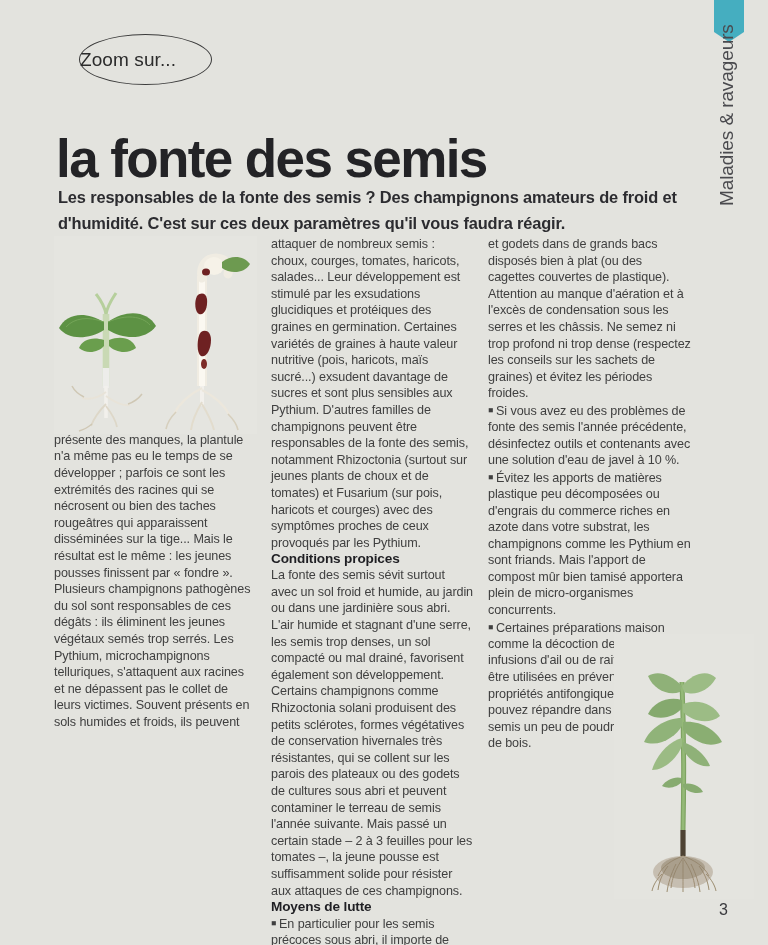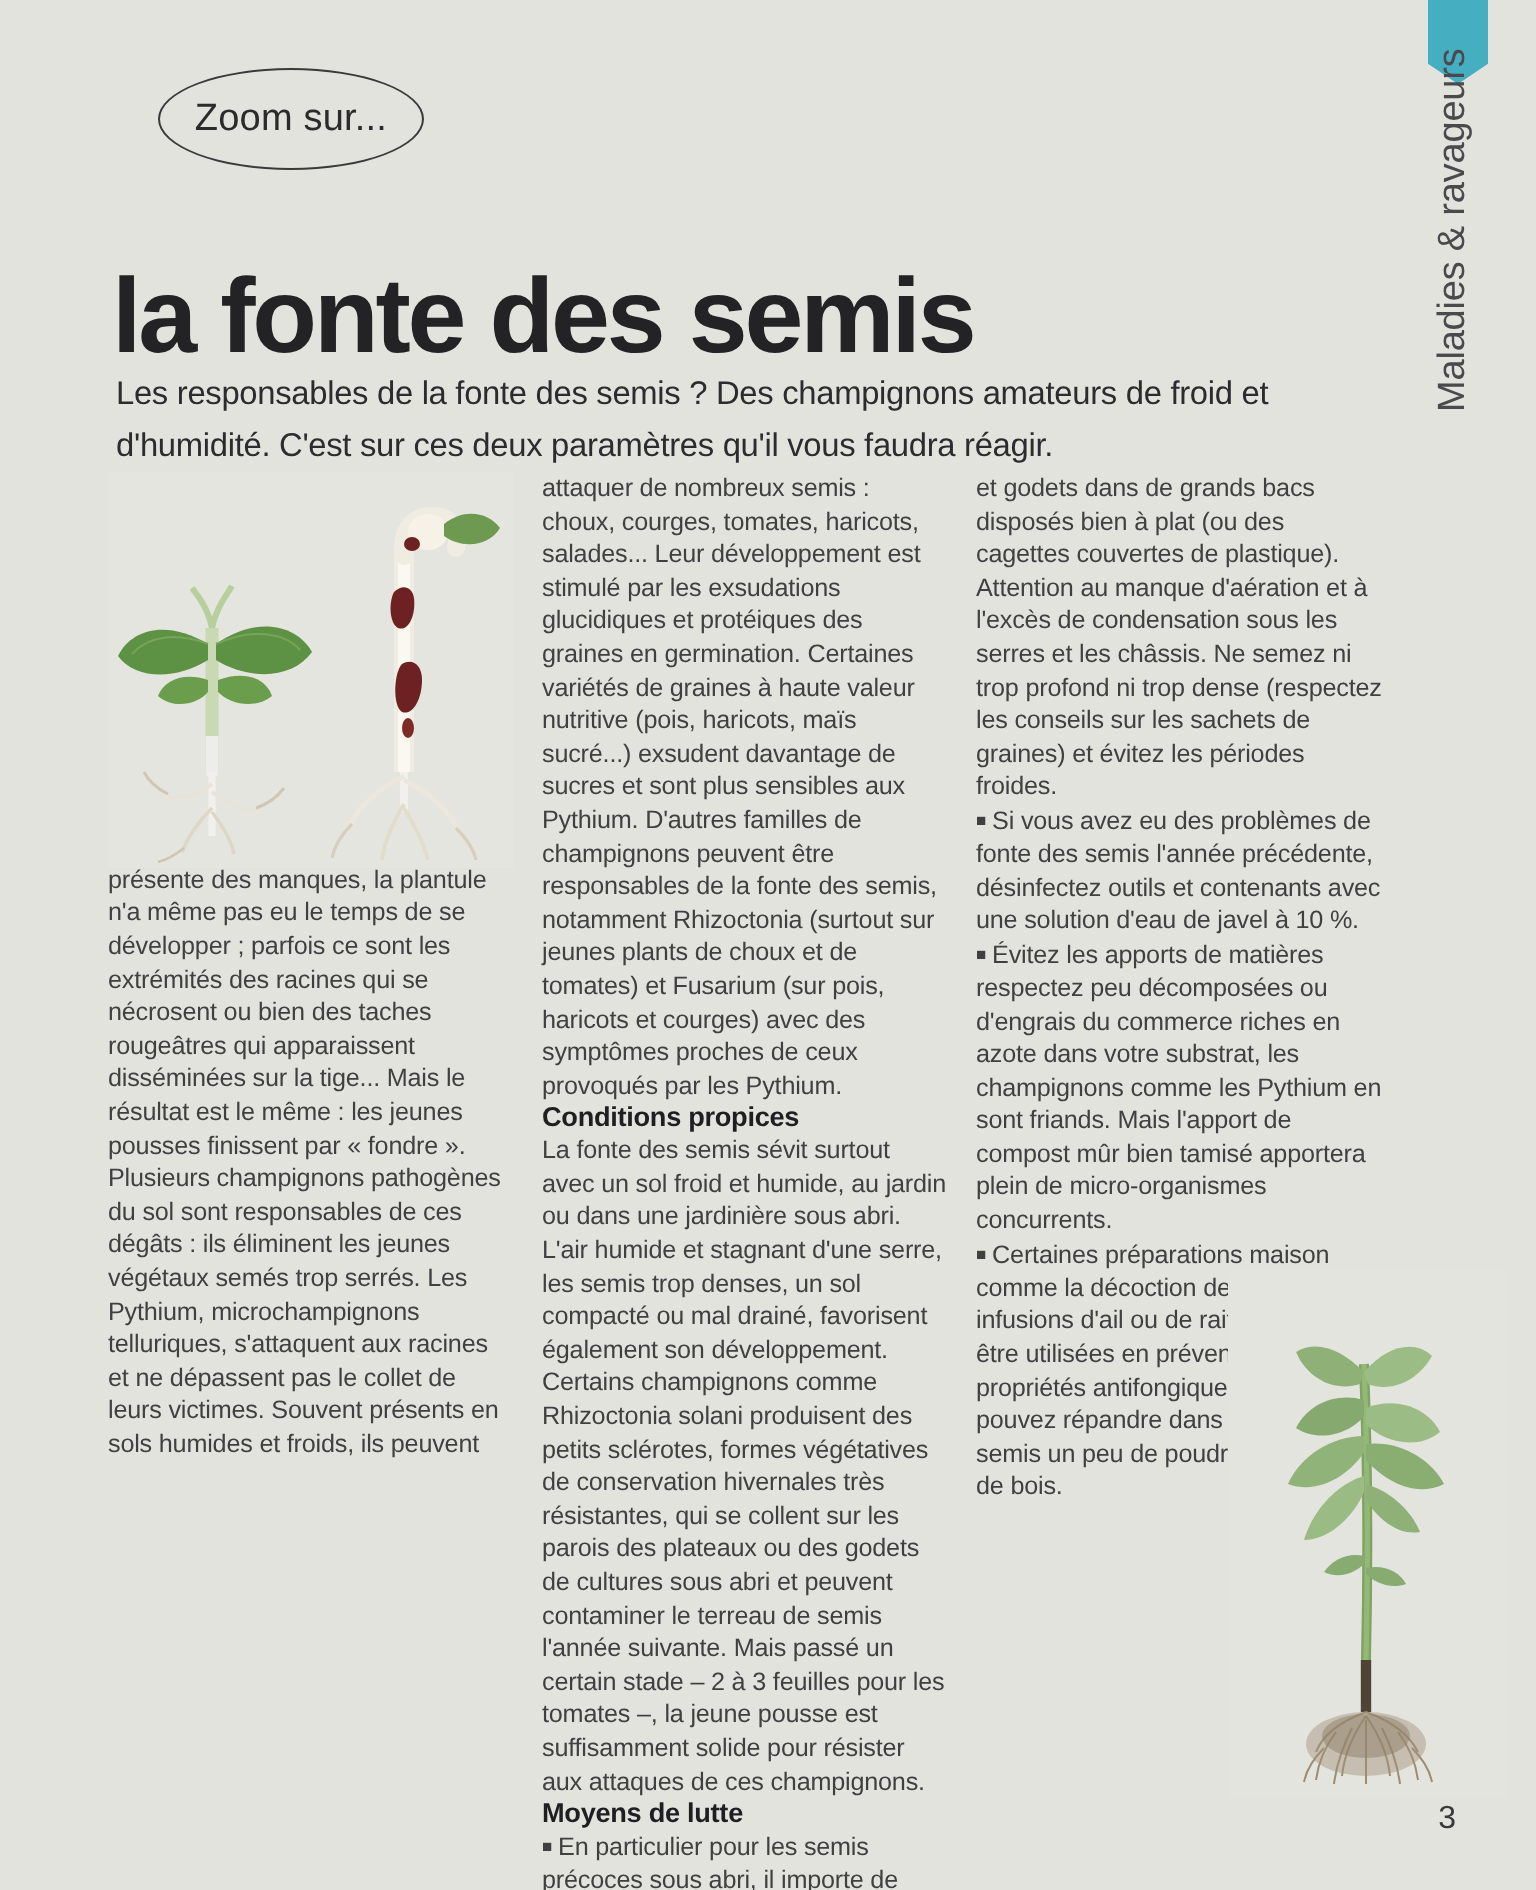--- a/index.html
+++ b/index.html
@@ -49,21 +49,21 @@
   .kicker {
     position: absolute;
     left: 79px;
     top: 34px;
     width: 131px;
     height: 49px;
     border: 1.4px solid #3a3a3a;
     border-radius: 50%;
     display: flex;
     align-items: center;
-    justify-content: center;
+    justify-content: flex-start;
   }
   .kicker span {
     font-size: 19px;
     color: #2b2b2b;
     letter-spacing: 0.1px;
   }
   .headline {
     position: absolute;
     left: 56px;
     top: 92px;
@@ -76,20 +76,21 @@
   }
   .standfirst {
     position: absolute;
     left: 58px;
     top: 168px;
     width: 640px;
     font-size: 16.4px;
     line-height: 26px;
     color: #2c2c30;
     letter-spacing: -0.15px;
+    font-weight: bold;
   }
 
   
   .cols {
     position: absolute;
     left: 54px;
     top: 236px;
     width: 648px;
     height: 700px;
   }
@@ -265,21 +266,21 @@
     <p class="body">La fonte des semis sévit surtout avec un sol froid et humide, au jardin ou dans une jardinière sous abri. L'air humide et stagnant d'une serre, les semis trop denses, un sol compacté ou mal drainé, favorisent également son développement.</p>
     <p class="body">Certains champignons comme Rhizoctonia solani produisent des petits sclérotes, formes végétatives de conservation hivernales très résistantes, qui se collent sur les parois des plateaux ou des godets de cultures sous abri et peuvent contaminer le terreau de semis l'année suivante. Mais passé un certain stade – 2 à 3 feuilles pour les tomates –, la jeune pousse est suffisamment solide pour résister aux attaques de ces champignons.</p>
 
     <h3 class="sec">Moyens de lutte</h3>
     <p class="body bullet">En particulier pour les semis précoces sous abri, il importe de bien contrôler l'humidité : semez dans un substrat et dans des récipients qui permettent un bon drainage. N'arrosez pas trop et de préférence par en dessous en disposant terrines</p>
   </div>
 
   <div class="col col-3">
     <p class="body">et godets dans de grands bacs disposés bien à plat (ou des cagettes couvertes de plastique). Attention au manque d'aération et à l'excès de condensation sous les serres et les châssis. Ne semez ni trop profond ni trop dense (respectez les conseils sur les sachets de graines) et évitez les périodes froides.</p>
     <p class="body bullet">Si vous avez eu des problèmes de fonte des semis l'année précédente, désinfectez outils et contenants avec une solution d'eau de javel à 10 %.</p>
-    <p class="body bullet">Évitez les apports de matières respectez peu décomposées ou d'engrais du commerce riches en azote dans votre substrat, les champignons comme les Pythium en sont friands. Mais l'apport de compost mûr bien tamisé apportera plein de micro-organismes concurrents.</p>
+    <p class="body bullet">Évitez les apports de matières plastique peu décomposées ou d'engrais du commerce riches en azote dans votre substrat, les champignons comme les Pythium en sont friands. Mais l'apport de compost mûr bien tamisé apportera plein de micro-organismes concurrents.</p>
     <p class="body bullet">Certaines préparations maison comme la décoction de prêle, les infusions d'ail ou de raifort peuvent être utilisées en préventif pour leurs propriétés antifongiques. Enfin, vous pouvez répandre dans votre raie de semis un peu de poudre de charbon de bois.</p>
   </div>
 
   <svg class="fig-pepper" viewBox="0 0 140 265">
     <rect width="140" height="265" fill="#e4e4df"></rect>
 
     <path d="M68 48 C70 100 70 150 69 196" stroke="#7ea362" stroke-width="5" fill="none"></path>
     <path d="M68 48 C70 100 70 150 69 196" stroke="#94b977" stroke-width="2.6" fill="none"></path>
 
     <path d="M69 196 C69 208 69 216 69 222" stroke="#4e4334" stroke-width="5.2" fill="none"></path>

